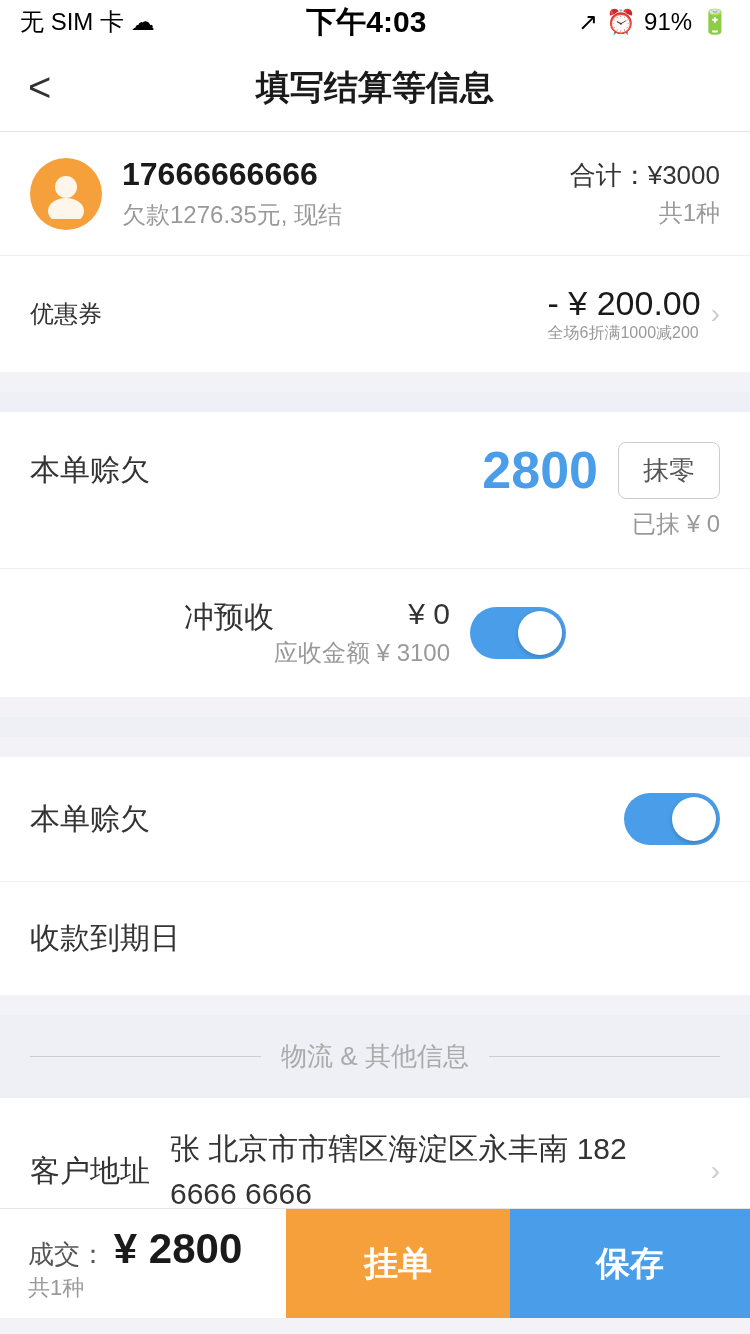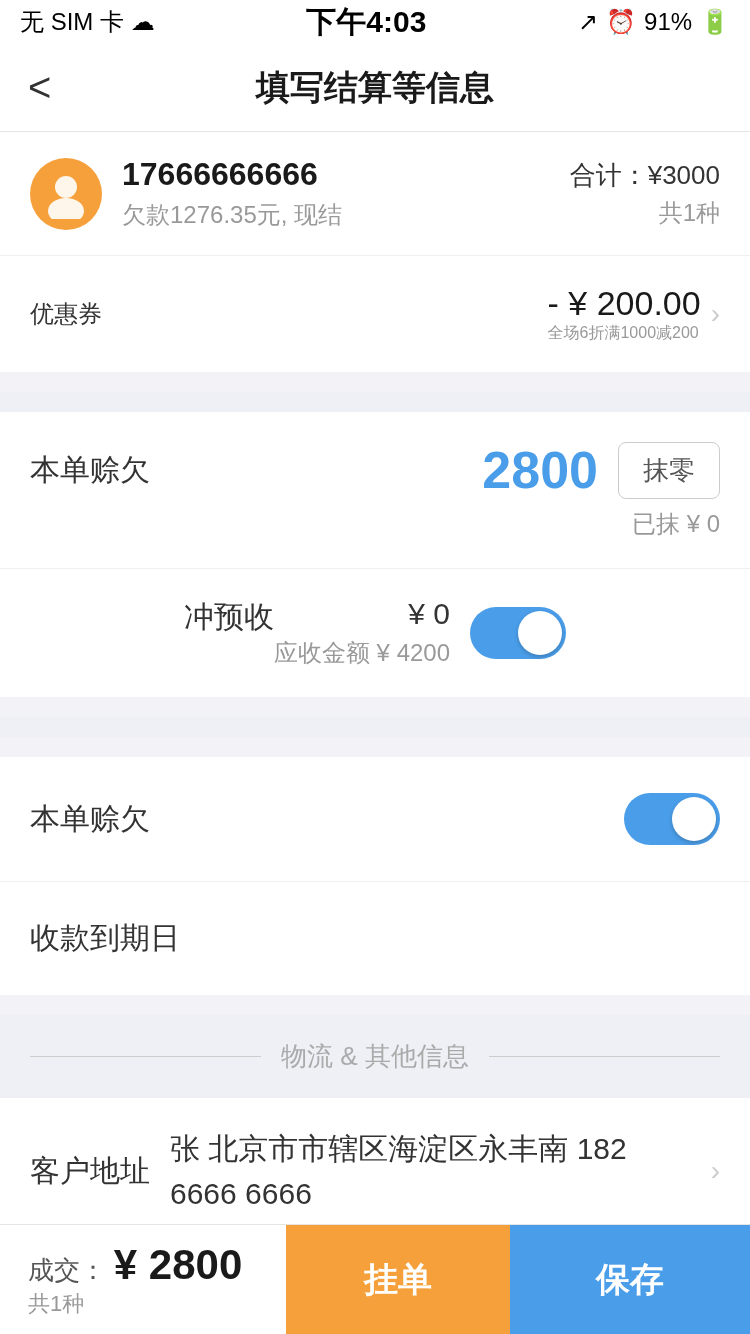--- a/index.html
+++ b/index.html
@@ -203,21 +203,21 @@
     .address-value { font-size: 30px; color: #333; flex: 1; line-height: 1.5; }
     .address-chevron { font-size: 28px; color: #ccc; margin-left: 10px; }
     
     .empty-area {
       background: #f2f2f7;
       height: 200px;
     }
     
     .bottom-bar {
       position: fixed;
-      bottom: 0;
+      bottom: 16px;
       width: 750px;
       height: 110px;
       background: #fff;
       display: flex;
       align-items: stretch;
       border-top: 1px solid #e5e5e5;
     }
     .bottom-summary {
       flex: 1;
       display: flex;
@@ -318,21 +318,21 @@
     </div>
     <div class="amount-sub">已抹  ¥ 0</div>
   </div>
 
   <div class="prepay-section">
     <div class="prepay-row">
       <span class="prepay-label">冲预收</span>
       <div class="prepay-right">
         <div>
           <div class="prepay-amount">¥ 0</div>
-          <div class="prepay-sub">应收金额 ¥ 4200</div>
+          <div class="prepay-sub">应收金额 ¥ 3100</div>
         </div>
         <div class="toggle">
           <div class="toggle-knob"></div>
         </div>
       </div>
     </div>
   </div>
 </div>
 
 <div class="section-divider"></div>

